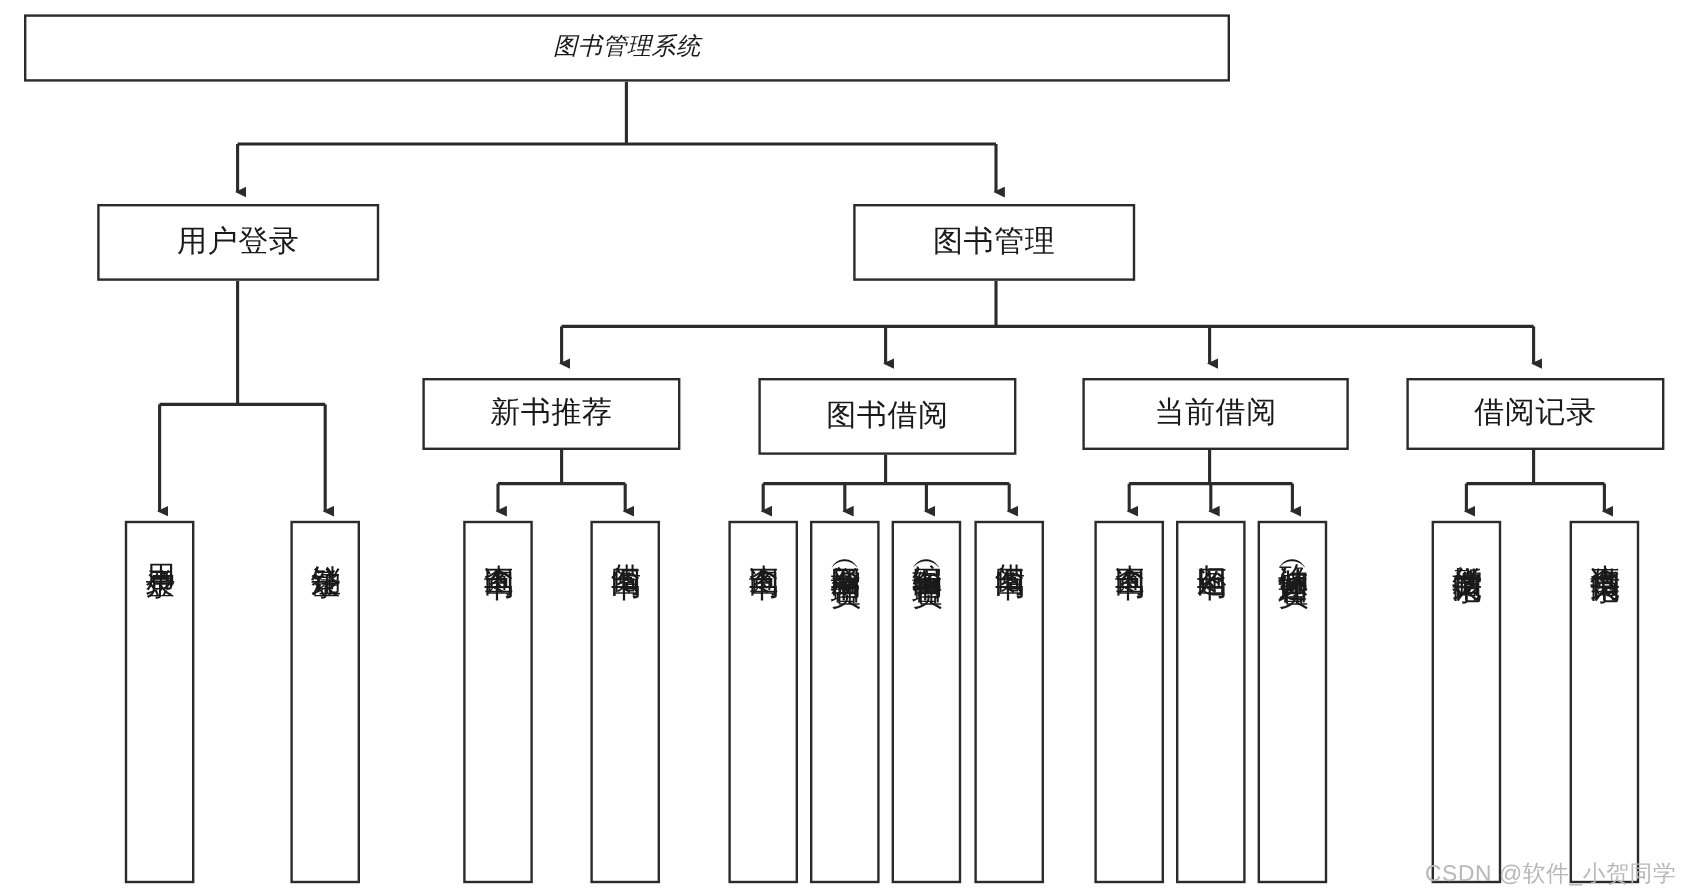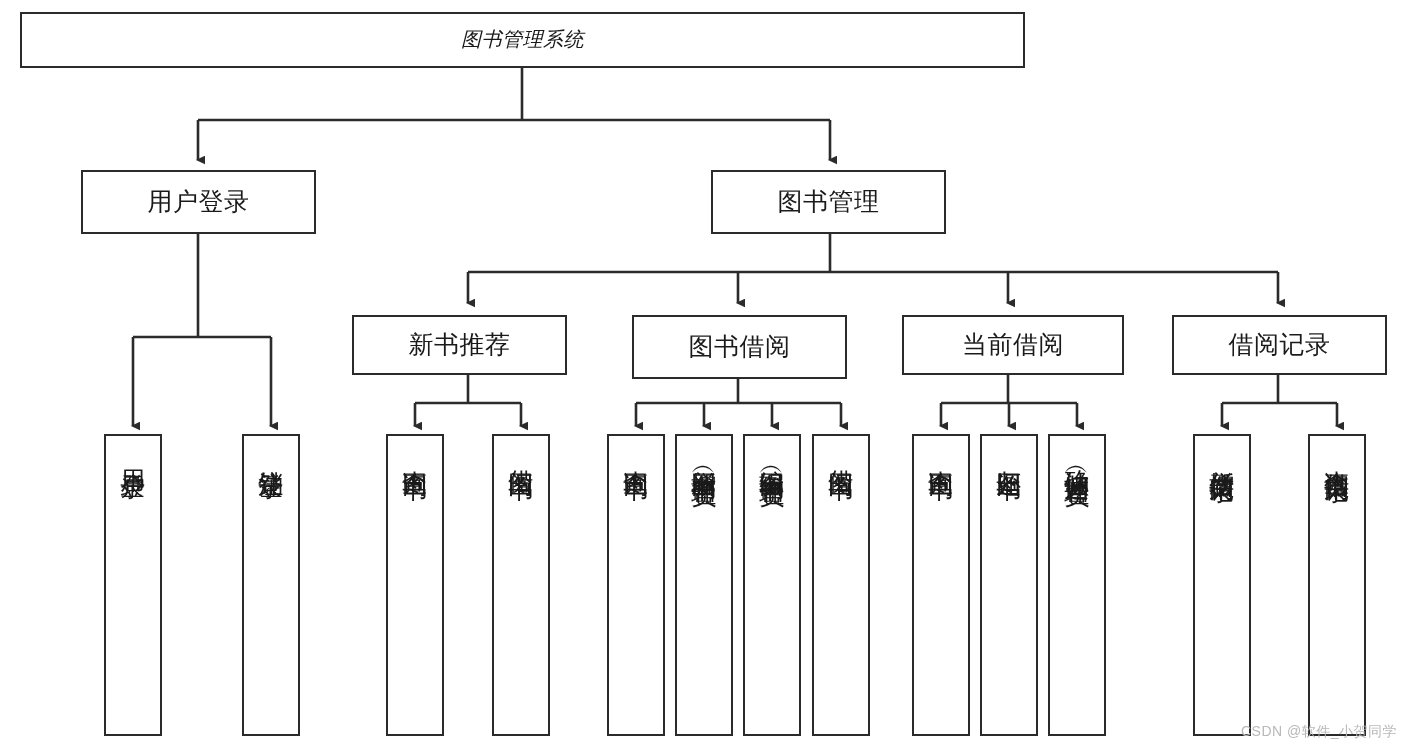--- a/index.html
+++ b/index.html
@@ -59,21 +59,21 @@
     text-orientation: upright;
     font-size: 25px;
     line-height: 1.14;
     letter-spacing: 2px;
     white-space: normal;
   }
   #watermark {
     position: absolute;
     right: 8px;
     bottom: 6px;
-    font-size: 14px;
+    font-size: 19px;
     color: #b8b8b8;
     letter-spacing: 0.5px;
     user-select: none;
     pointer-events: none;
   }
 </style>
 </head>
 <body>
 
 <div id="diagram-root">

